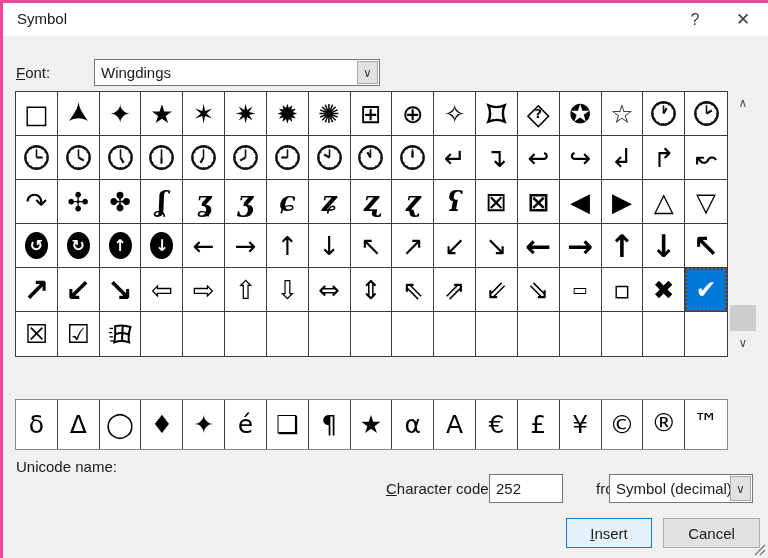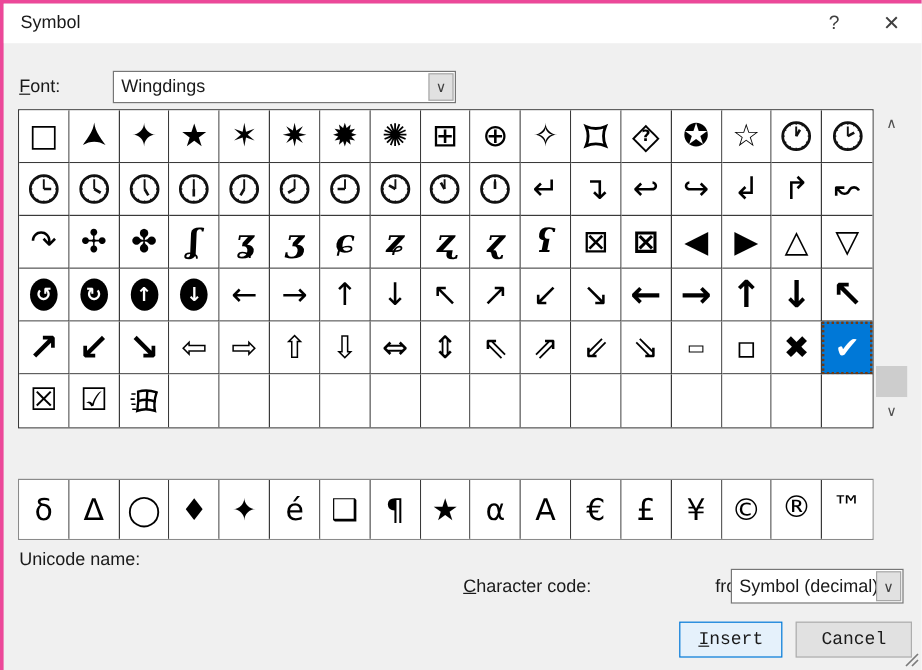--- a/index.html
+++ b/index.html
@@ -62,21 +62,21 @@
   .cclabel{position:absolute;left:383px;top:471px;height:29px;line-height:29px;font-size:15px;color:#1a1a1a;}
   .ccinput{position:absolute;left:486px;top:471px;width:74px;height:29px;box-sizing:border-box;
         border:1px solid #767676;background:#fff;font-size:15px;padding:0 4px 0 6px;
         font-family:"Liberation Sans",sans-serif;color:#1a1a1a;}
   .fromlabel{position:absolute;left:593px;top:471px;height:29px;line-height:29px;font-size:15px;color:#1a1a1a;}
   .combo.from{left:606px;top:471px;width:144px;height:29px;}
   .combo.from .combo-val{line-height:27px;padding-right:21px;}
   u{text-decoration:underline;}
   
   .btn{position:absolute;height:30px;font-size:15px;color:#1a1a1a;cursor:default;
-       font-family:Liberation Mono, monospace;}
+       font-family:Liberation Sans, sans-serif;}
   .btn.primary{left:563px;top:515px;width:86px;background:#e5f1fb;border:1px solid var(--accent,#0078d7);}
   .btn.cancel{left:660px;top:515px;width:97px;background:#e1e1e1;border:1px solid #adadad;}
   .grip{position:absolute;right:3px;bottom:3px;}
   .ic line,.ic path,.ic circle{vector-effect:non-scaling-stroke;}
 </style>
 </head>
 <body>
 
 <div class="win">
 
@@ -676,20 +676,21 @@
         <span class="g">®</span>
       </div>
       <div class="cell sup">
         <span class="g">™</span>
       </div>
     </div>
 
   <div class="uline1">Unicode name:</div>
 
   <label class="cclabel"><span></span><u>C</u><span>haracter code:</span></label>
+  <input class="ccinput" type="text" value="252" style="">
 
   <label class="fromlabel"><span>fro</span><u>m</u><span>:</span></label>
   <div class="combo from">
     <span class="combo-val">Symbol (decimal)</span>
     <span class="combo-btn">
         <span>∨</span>
       </span>
   </div>
 
   <button class="btn primary"><span></span><u>I</u><span>nsert</span></button>

